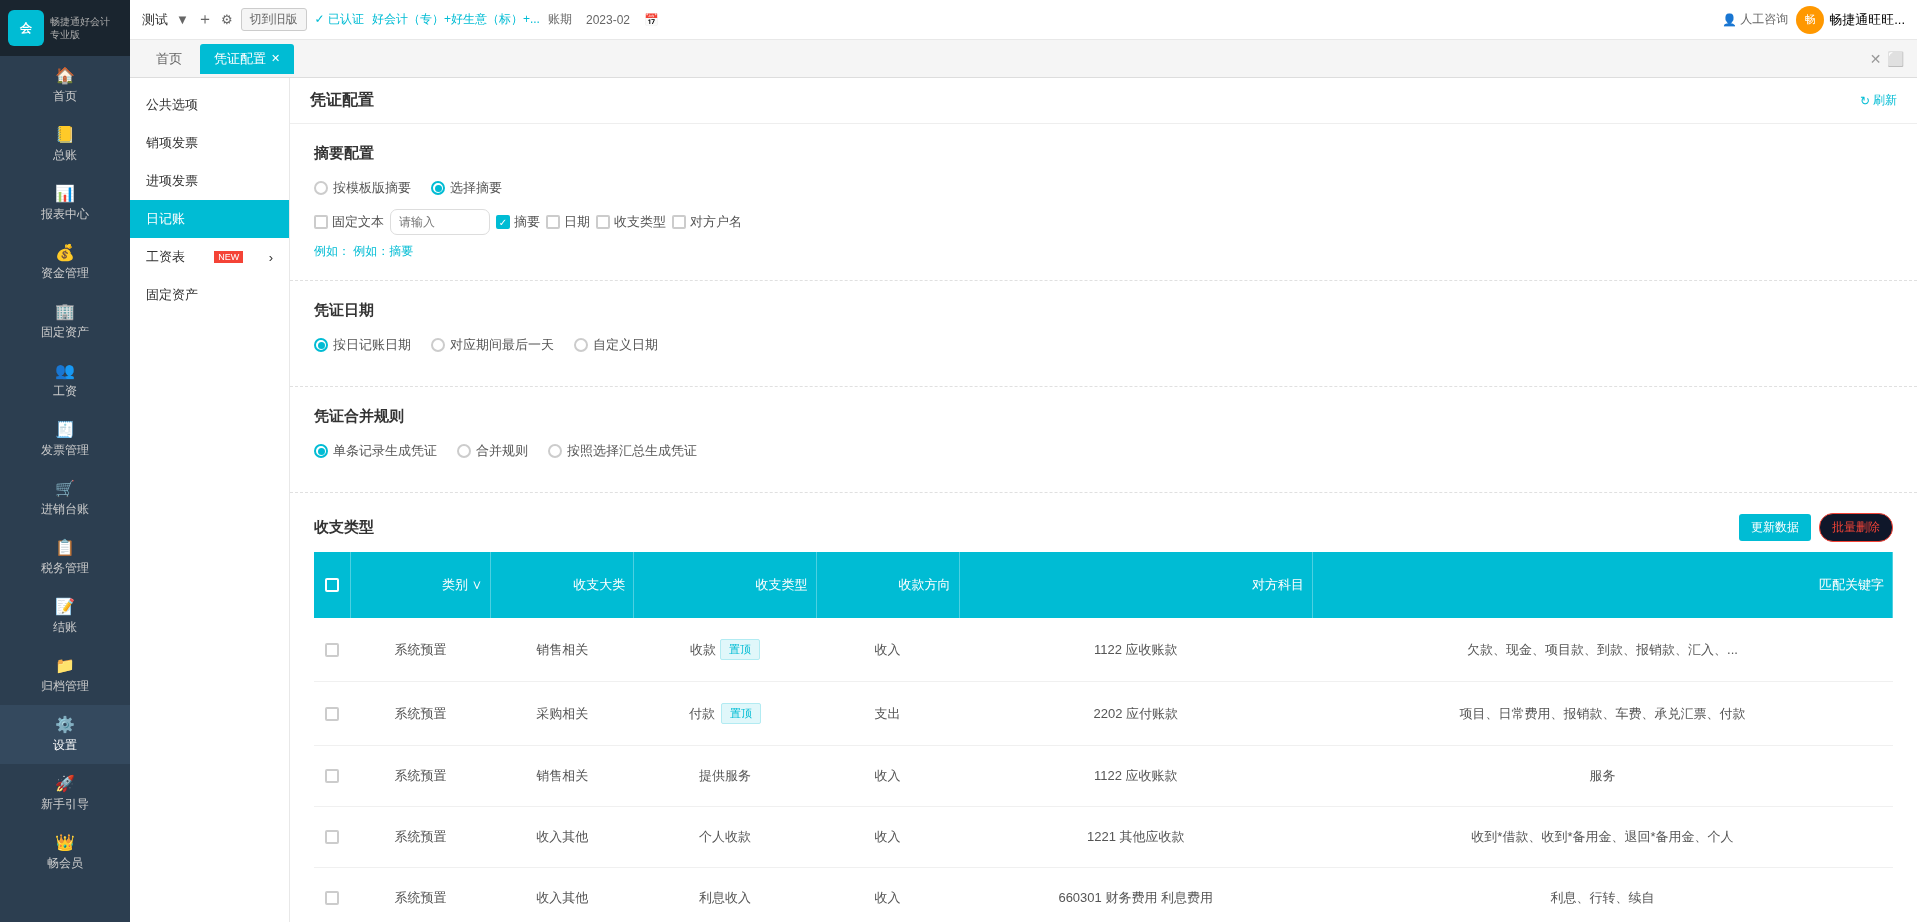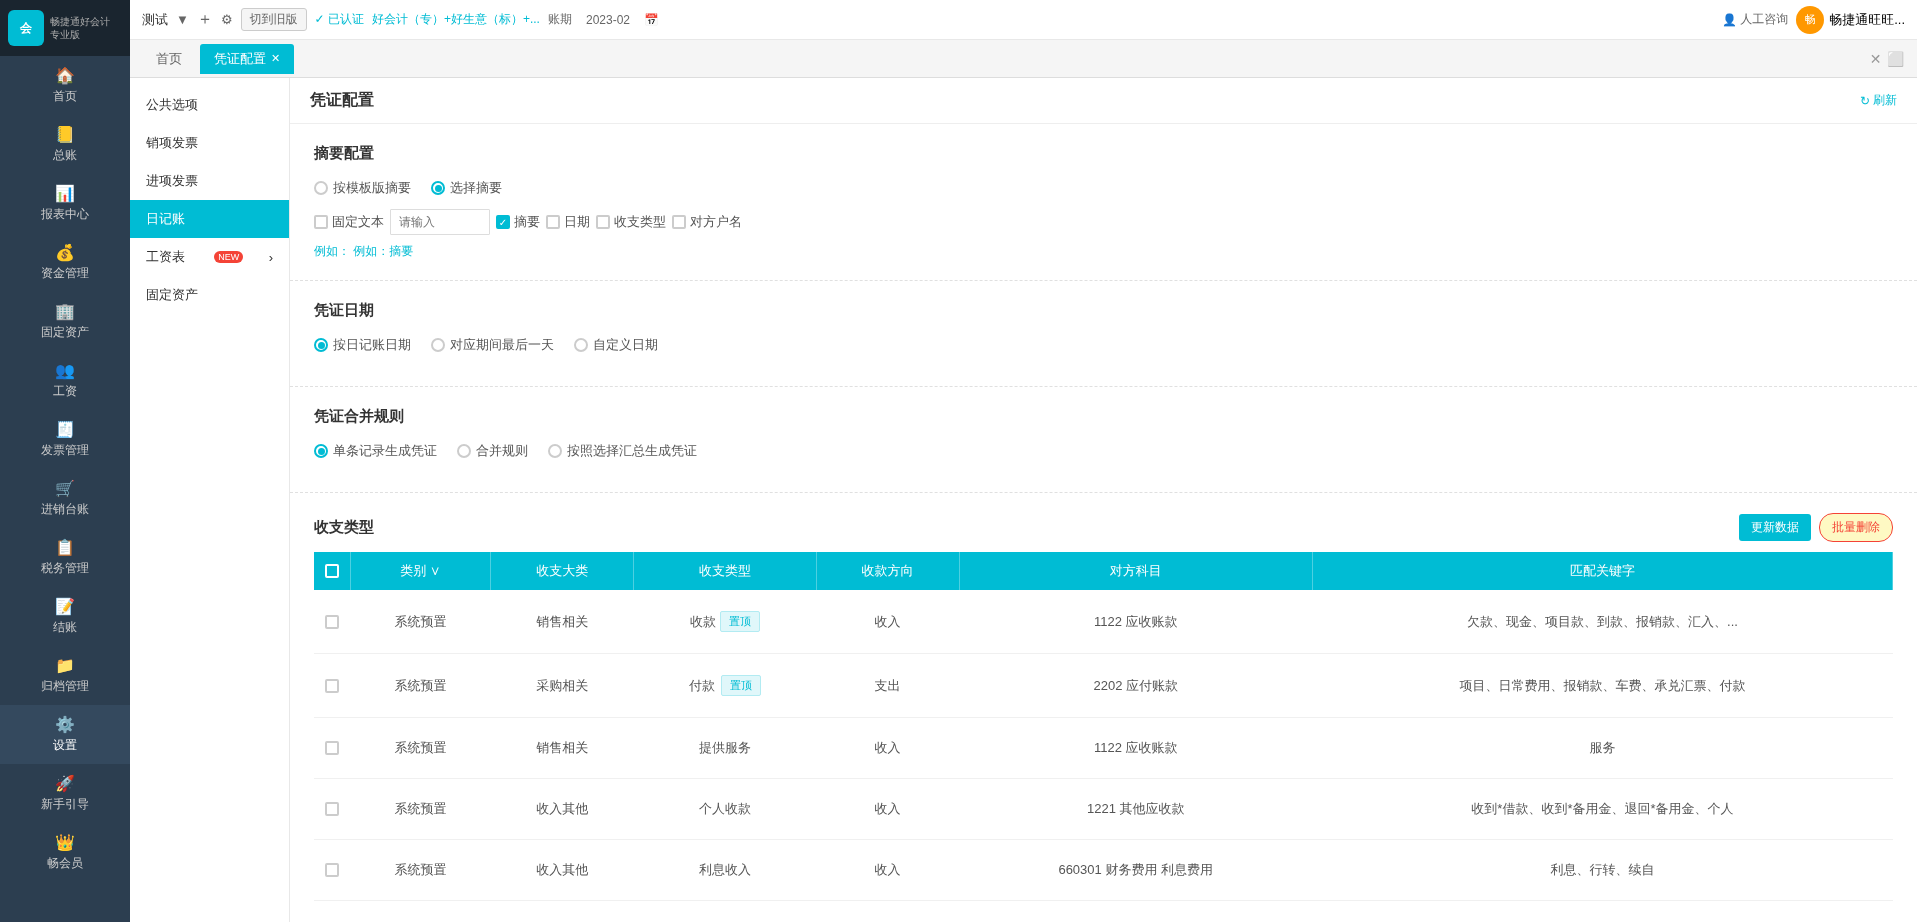--- a/index.html
+++ b/index.html
@@ -40,21 +40,21 @@
     .window-controls { margin-left: auto; display: flex; gap: 6px; }
     .win-btn { cursor: pointer; color: #999; font-size: 14px; }
 
     
     .content-wrapper { display: flex; flex: 1; overflow: hidden; }
 
     
     .left-nav { width: 160px; background: #fff; border-right: 1px solid #e8e8e8; padding: 8px 0; flex-shrink: 0; }
     .left-nav-item { padding: 10px 16px; font-size: 13px; color: #333; cursor: pointer; display: flex; align-items: center; justify-content: space-between; }
     .left-nav-item.active { background: #00bcd4; color: white; }
-    .new-badge { background: #f44336; color: white; font-size: 9px; padding: 1px 4px; border-radius: 6px; margin-left: 4px; }
+    .new-badge { background: #f44336; color: white; font-size: 9px; padding: 1px 4px; border-radius: 0; margin-left: 4px; }
 
     
     .main-panel { flex: 1; overflow-y: auto; background: #fff; }
     .panel-header { padding: 12px 20px; display: flex; align-items: center; justify-content: space-between; border-bottom: 1px solid #eee; }
     .panel-title { font-size: 16px; font-weight: bold; color: #333; }
     .refresh-btn { color: #00bcd4; font-size: 12px; cursor: pointer; display: flex; align-items: center; gap: 3px; }
 
     
     .section { padding: 20px 24px; border-bottom: 1px dashed #e0e0e0; }
     .section-title { font-size: 15px; font-weight: bold; color: #333; margin-bottom: 16px; }
@@ -64,33 +64,33 @@
     .radio-item { display: flex; align-items: center; gap: 5px; cursor: pointer; font-size: 13px; color: #555; }
     .radio-circle { width: 14px; height: 14px; border-radius: 50%; border: 2px solid #ccc; display: flex; align-items: center; justify-content: center; flex-shrink: 0; }
     .radio-circle.checked { border-color: #00bcd4; }
     .radio-circle.checked::after { content: ''; width: 7px; height: 7px; background: #00bcd4; border-radius: 50%; }
 
     
     .checkbox-group { display: flex; align-items: center; gap: 6px; margin-top: 8px; flex-wrap: wrap; }
     .checkbox-item { display: flex; align-items: center; gap: 4px; font-size: 13px; color: #555; cursor: pointer; }
     .checkbox-box { width: 14px; height: 14px; border: 2px solid #ccc; border-radius: 2px; display: flex; align-items: center; justify-content: center; flex-shrink: 0; }
     .checkbox-box.checked { background: #00bcd4; border-color: #00bcd4; color: white; font-size: 10px; }
-    .text-input { border: 1px solid #ddd; border-radius: 1px; padding: 3px 8px; font-size: 12px; color: #999; width: 100px; height: 26px; }
+    .text-input { border: 1px solid #ddd; border-radius: 7px; padding: 3px 8px; font-size: 12px; color: #999; width: 100px; height: 26px; }
     .example-text { color: #00bcd4; font-size: 12px; margin-top: 8px; }
 
     
     .table-section { padding: 0 24px 20px; }
     .table-header-row { display: flex; align-items: center; justify-content: flex-end; gap: 8px; margin-bottom: 10px; padding-top: 20px; }
     .section-title-2 { font-size: 15px; font-weight: bold; color: #333; flex: 1; }
     .btn-update { background: #00bcd4; color: white; border: none; padding: 5px 12px; border-radius: 3px; font-size: 12px; cursor: pointer; }
-    .btn-delete { background: #fef9c3; color: #f44336; border: 1px solid #f44336; padding: 5px 12px; border-radius: 14px; font-size: 12px; cursor: pointer; text-align: right; }
+    .btn-delete { background: #0f172a; color: #f44336; border: 1px solid #f44336; padding: 5px 12px; border-radius: 14px; font-size: 12px; cursor: pointer; text-align: right; }
 
     .data-table { width: 100%; border-collapse: collapse; font-size: 13px; }
     .data-table thead tr { background: #00bcd4; color: white; }
-    .data-table th { padding: 10px 8px; text-align: center; font-weight: normal; border-right: 1px solid rgba(255,255,255,0.3); font-size: 13px; }
+    .data-table th { padding: 24px 8px; text-align: right; font-weight: normal; border-right: 1px solid rgba(255,255,255,0.3); font-size: 13px; }
     .data-table td { padding: 21px 8px; text-align: center; border-bottom: 1px solid #f0f0f0; color: #555; }
     .th-checkbox { width: 36px; }
     .cell-checkbox { width: 36px; }
     .tag-btn { background: #e0f7fa; color: #00bcd4; border: 1px solid #b2ebf2; padding: 2px 8px; border-radius: 2px; font-size: 11px; cursor: pointer; }
     .keyword-text { text-align: left; color: #555; white-space: nowrap; overflow: hidden; text-overflow: ellipsis; max-width: 280px; }
   </style>
 </head>
 <body>
 
 <div class="sidebar">

